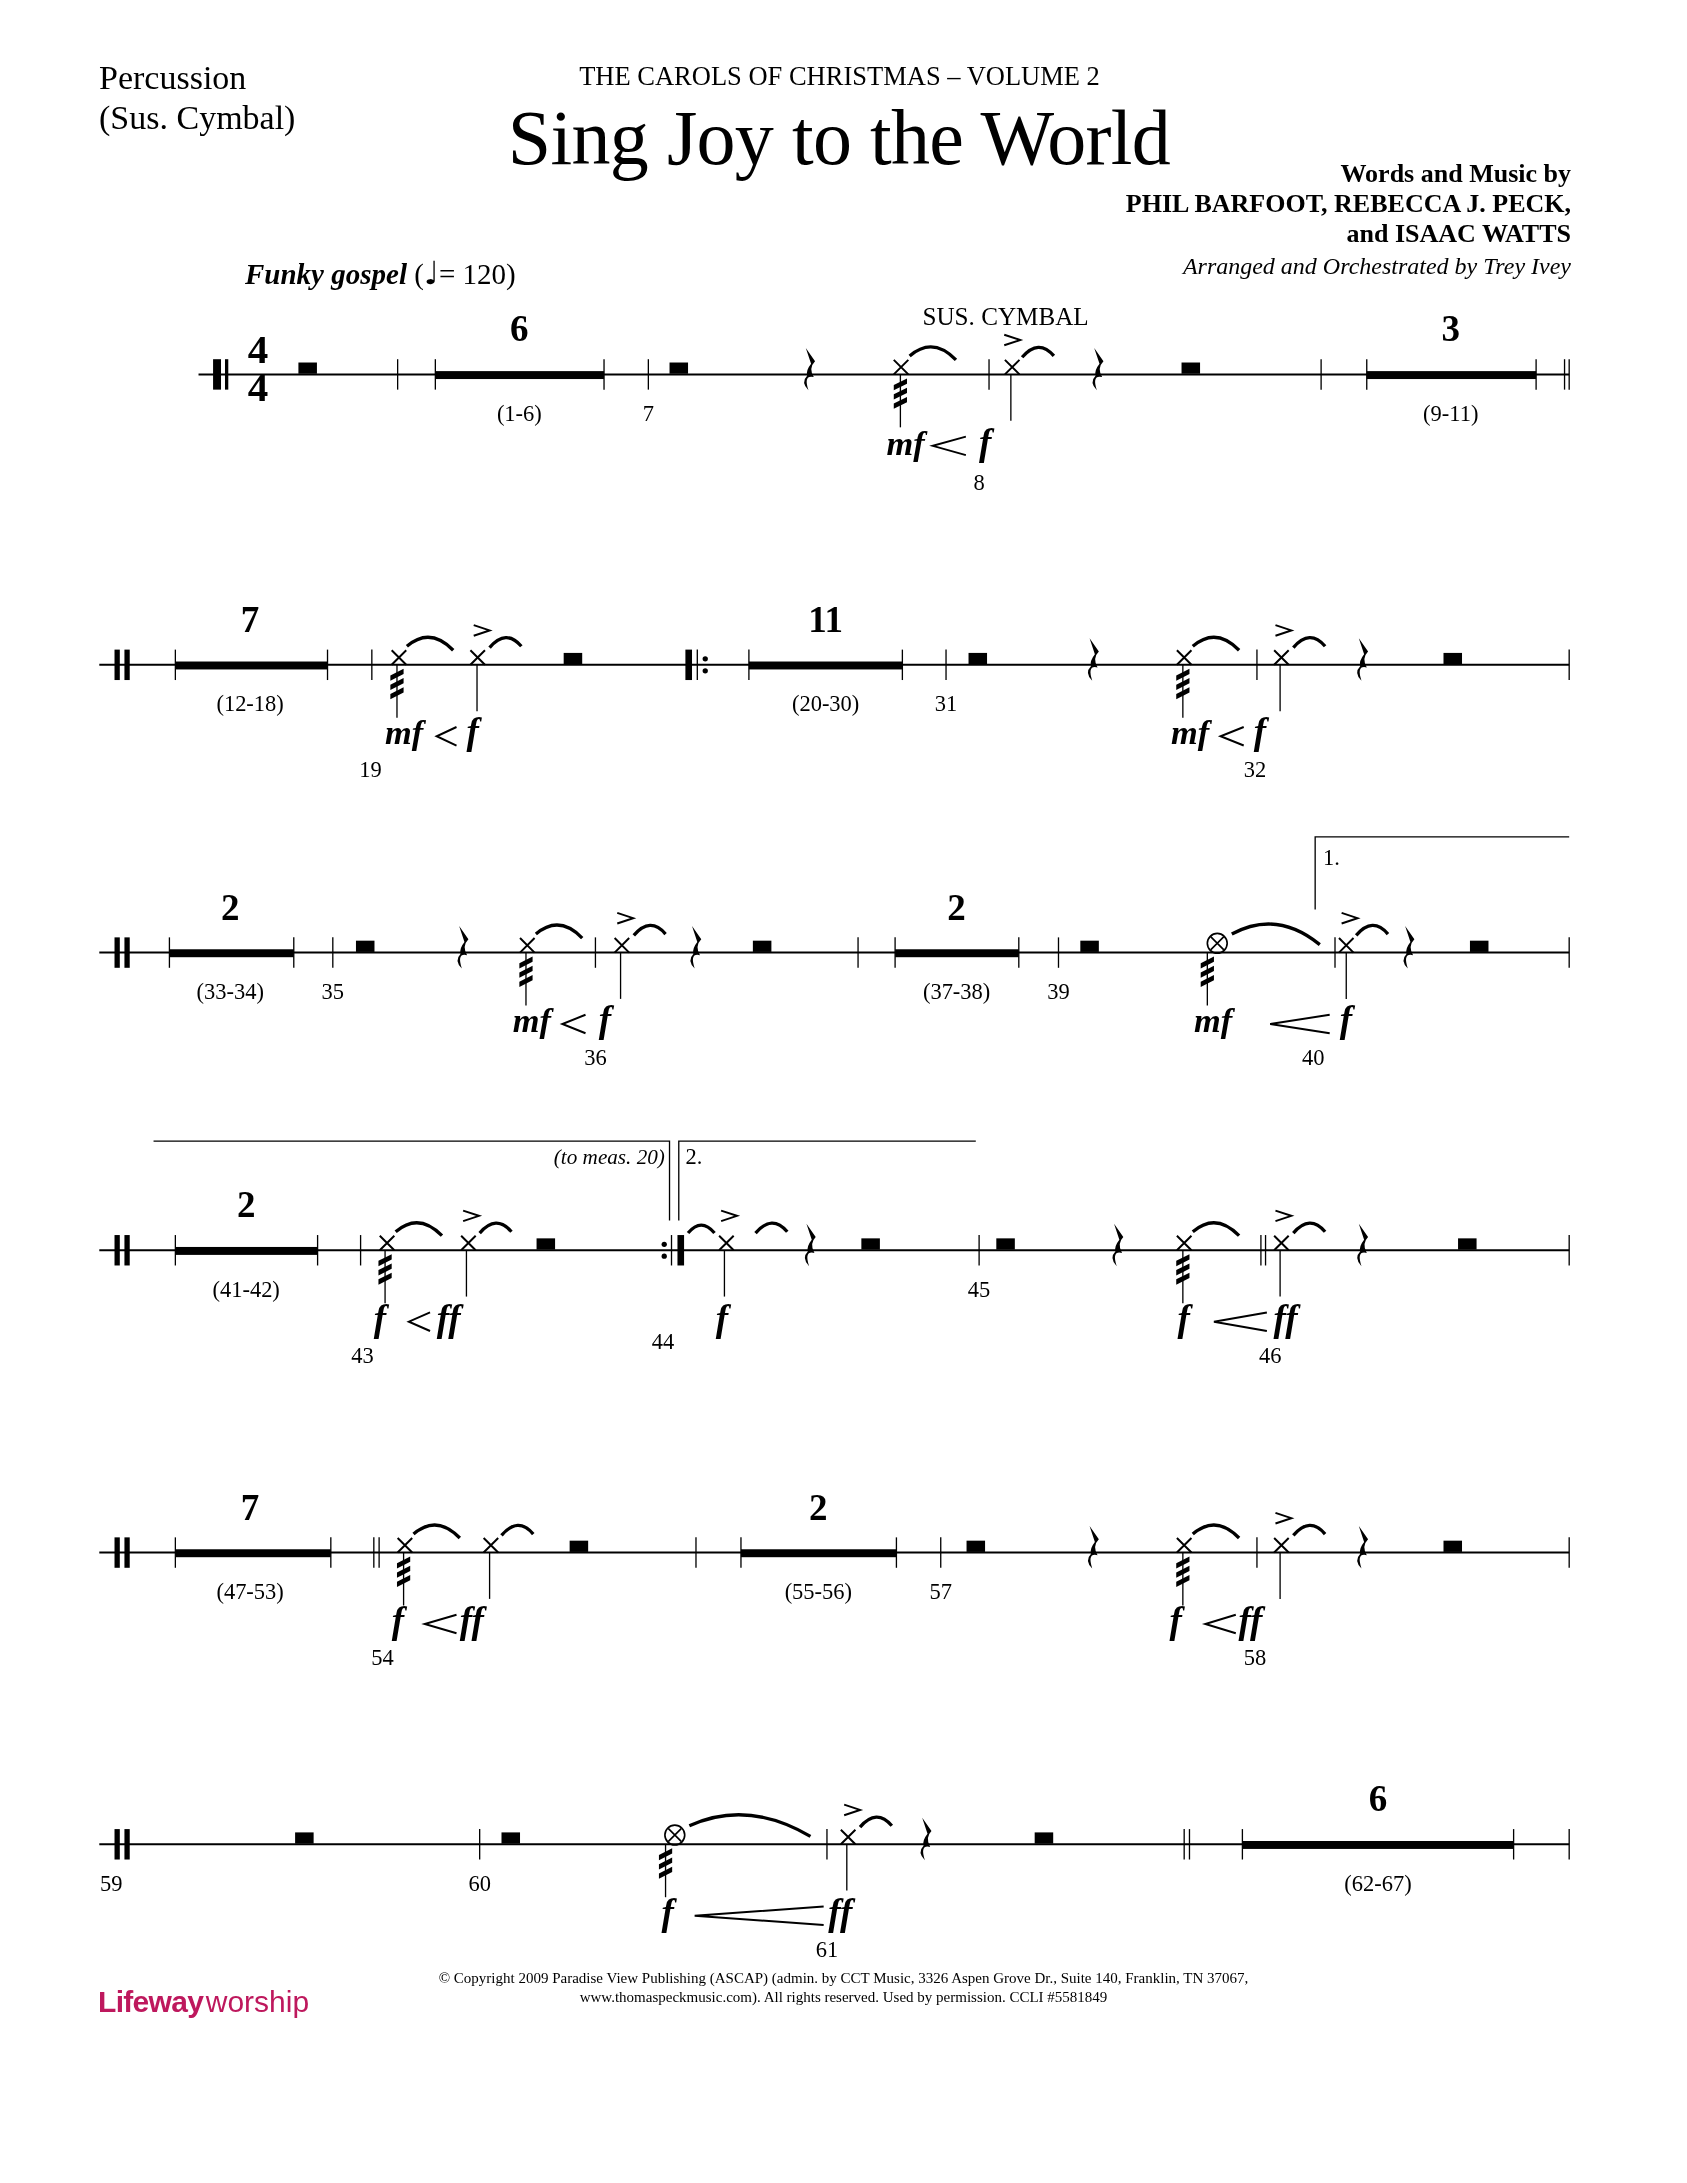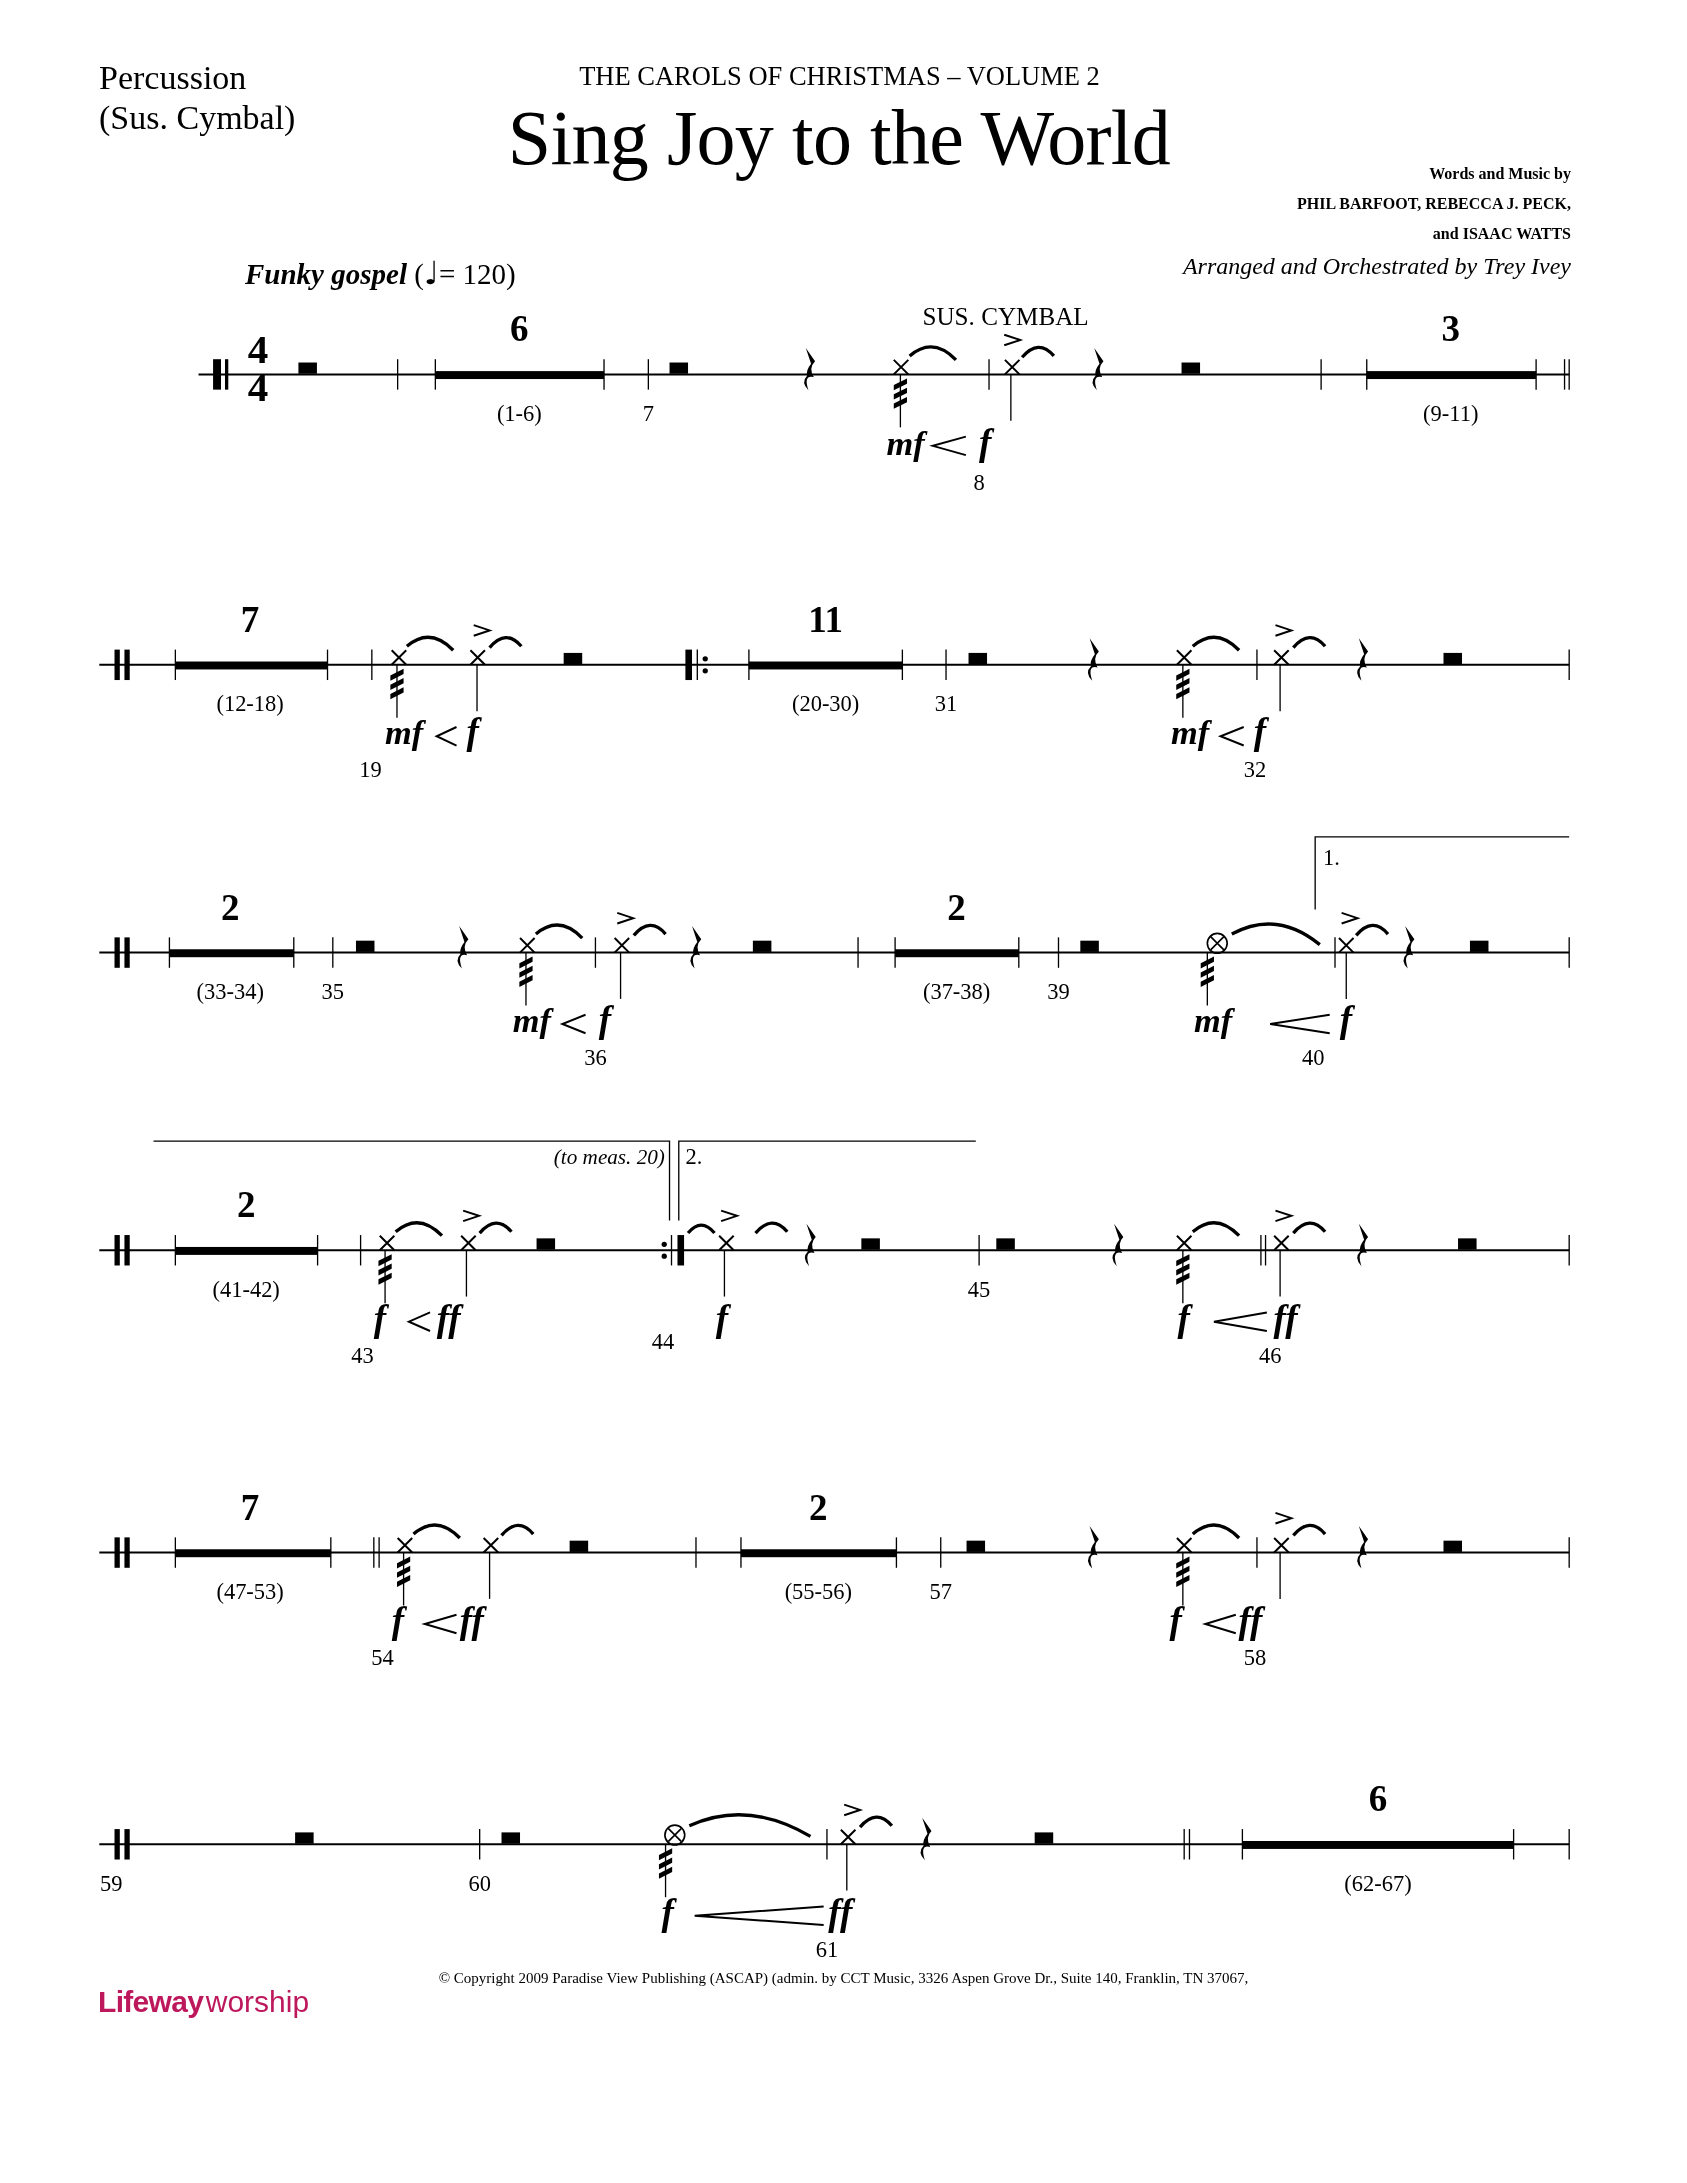--- a/index.html
+++ b/index.html
@@ -1,21 +1,21 @@
 <!DOCTYPE html>
 <html style="font-size:10.6px"><head>
 <meta charset="utf-8">
 <style>
   html,body{margin:0;padding:0;background:#fff;}
   body{width:1687px;height:2183px;position:relative;overflow:hidden;font-family:"Liberation Serif","DejaVu Serif",serif;color:#000;}
   .abs{position:absolute;}
   .instr{left:99px;top:58px;font-size:34px;line-height:40px;}
   .series{left:0;width:1687px;top:61px;text-align:center;font-size:26.5px;padding-right:8px;box-sizing:border-box;}
   .title{left:0;width:1687px;top:93px;text-align:center;font-size:78px;font-weight:normal;letter-spacing:-0.7px;padding-right:9px;box-sizing:border-box;}
-  .credits{right:116px;top:159px;text-align:right;font-size:16px;font-weight:bold;line-height:30px;}
+  .credits{right:116px;top:159px;text-align:right;font-size:26px;font-weight:bold;line-height:30px;}
   .arr{right:116px;top:253px;font-size:24px;font-style:italic;}
   .tempo{left:245px;top:254px;font-size:29px;}
   .tempo b{font-style:italic;}
   svg.score{position:absolute;left:0;top:0;}
   .footer-logo{left:98px;top:1985px;font-family:"Liberation Sans","DejaVu Sans",sans-serif;font-size:30px;color:#be185d;}
   .footer-logo b{font-weight:bold;letter-spacing:-0.7px;}
   .copyright{left:331px;width:1025px;top:1969px;text-align:center;font-size:15px;line-height:19px;}
 </style>
 </head>
 <body>
@@ -395,14 +395,15 @@
     </g>
     <text x="1250" y="170" font-size="34" text-anchor="middle">61</text>
   </g>
 </svg>
 
 <div class="abs footer-logo">
   <b>Lifeway</b><span style="margin-left:2.6px;">worship</span>
 </div>
 <div class="abs copyright">
   <div>© Copyright 2009 Paradise View Publishing (ASCAP) (admin. by CCT Music, 3326 Aspen Grove Dr., Suite 140, Franklin, TN 37067,</div>
+  <div>www.thomaspeckmusic.com). All rights reserved. Used by permission. CCLI #5581849</div>
 </div>
 
 
 </body></html>

